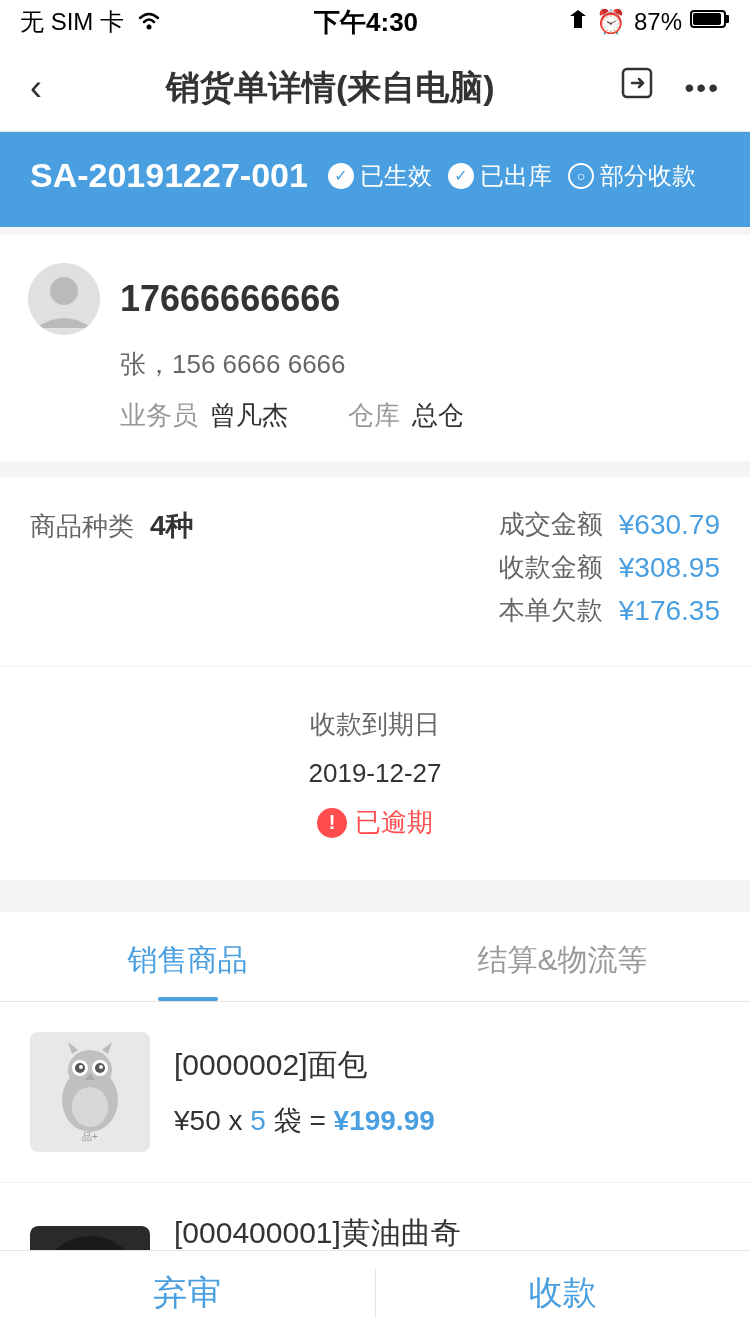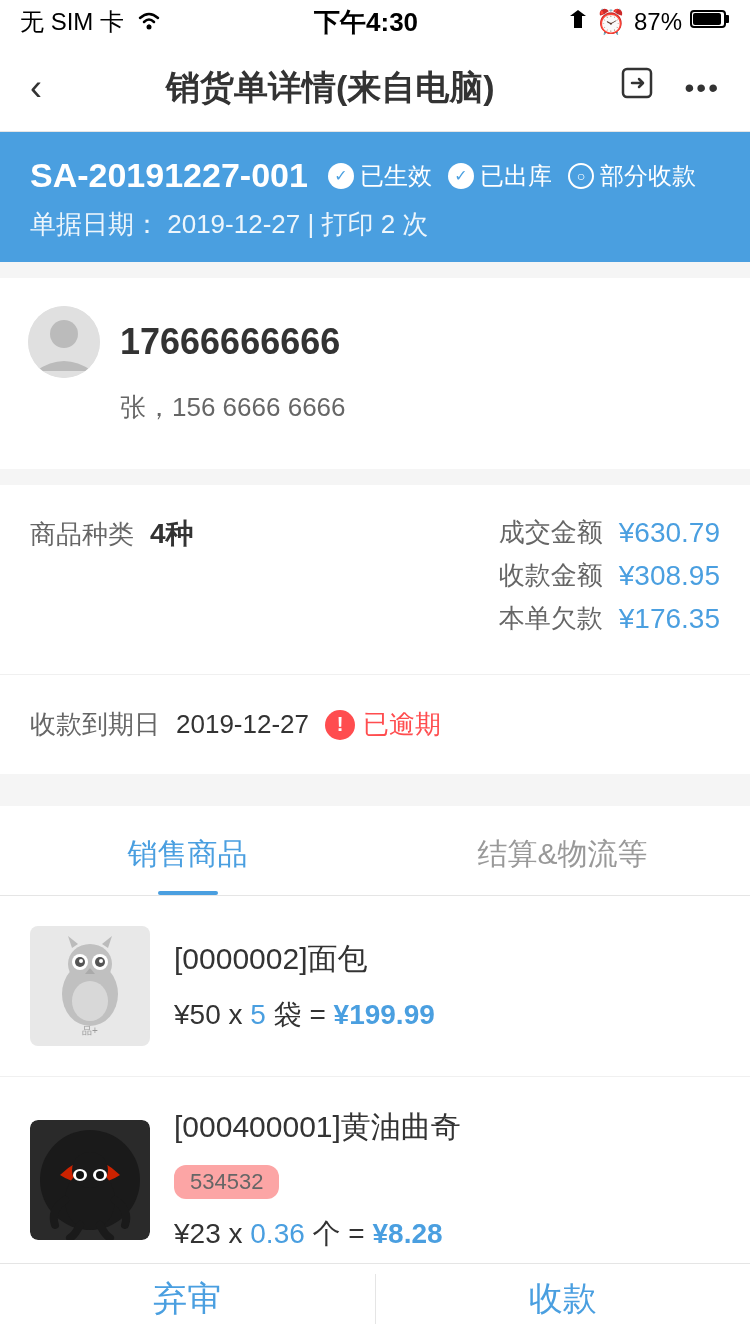--- a/index.html
+++ b/index.html
@@ -112,21 +112,21 @@
     }
     .banner-date {
       font-size: 26px;
       color: rgba(255,255,255,0.9);
     }
 
     
     .customer-section {
       background: #fff;
       padding: 28px;
-      margin-top: 16px;
+      margin-top: 8px;
     }
     .customer-top {
       display: flex;
       align-items: center;
       gap: 20px;
       margin-bottom: 12px;
     }
     .avatar {
       width: 72px;
       height: 72px;
@@ -196,27 +196,28 @@
       color: #333;
       font-weight: 600;
     }
     .stats-right .stat-row {
       justify-content: flex-end;
     }
 
     
     .due-section {
       background: #fff;
-      padding: 32px 30px;
+      padding: 40px 30px;
       display: flex;
       align-items: center;
       gap: 16px;
       font-size: 26px;
       color: #666;
       border-top: 1px solid #f0f0f0;
+      flex-direction: column;
     }
     .due-label { color: #666; }
     .due-date { color: #333; }
     .overdue-badge {
       display: flex;
       align-items: center;
       gap: 8px;
       background: transparent;
     }
     .overdue-icon {
@@ -311,21 +312,21 @@
       color: #333;
     }
     .product-price .qty { color: #4A9FE0; }
     .product-price .total { color: #4A9FE0; font-weight: 600; }
 
     
     .bottom-bar {
       position: fixed;
       bottom: 0;
       width: 750px;
-      height: 71px;
+      height: 84px;
       background: #fff;
       border-top: 1px solid #e5e5e5;
       display: flex;
       align-items: center;
     }
     .bottom-btn {
       flex: 1;
       text-align: center;
       font-size: 34px;
       cursor: pointer;
@@ -398,39 +399,44 @@
       <span class="status-tag">
         <span class="check-icon">✓</span>
         <span>已出库</span>
       </span>
       <span class="status-tag">
         <span class="clock-icon">○</span>
         <span>部分收款</span>
       </span>
     </div>
   </div>
-  <div class="banner-date">
-    <span>单据日期：</span>
-    <span>2019-12-27</span>
-    <span>| 打印 2 次</span>
-  </div>
 </div>
 
 <div class="customer-section">
   <div class="customer-top">
     <div class="avatar">
       <svg width="72" height="72" viewBox="0 0 72 72">
         <circle cx="36" cy="36" r="36" fill="#e0e0e0"></circle>
         <circle cx="36" cy="28" r="14" fill="#bbb"></circle>
         <path d="M8 65 Q36 45 64 65" fill="#bbb"></path>
       </svg>
     </div>
     <span class="customer-id">17666666666</span>
   </div>
   <div class="customer-info">张，156 6666 6666</div>
+  <div class="customer-meta">
+    <div class="meta-item">
+      <span class="meta-label">业务员</span>
+      <span class="meta-value">曾凡杰</span>
+    </div>
+    <div class="meta-item">
+      <span class="meta-label">仓库</span>
+      <span class="meta-value">总仓</span>
+    </div>
+  </div>
 </div>
 
 <div class="divider"></div>
 
 <div class="stats-section">
   <div class="stats-grid">
     <div class="stats-left">
       <div class="stat-row">
         <span class="stat-label">商品种类</span>
         <span class="stat-count">4种</span>

